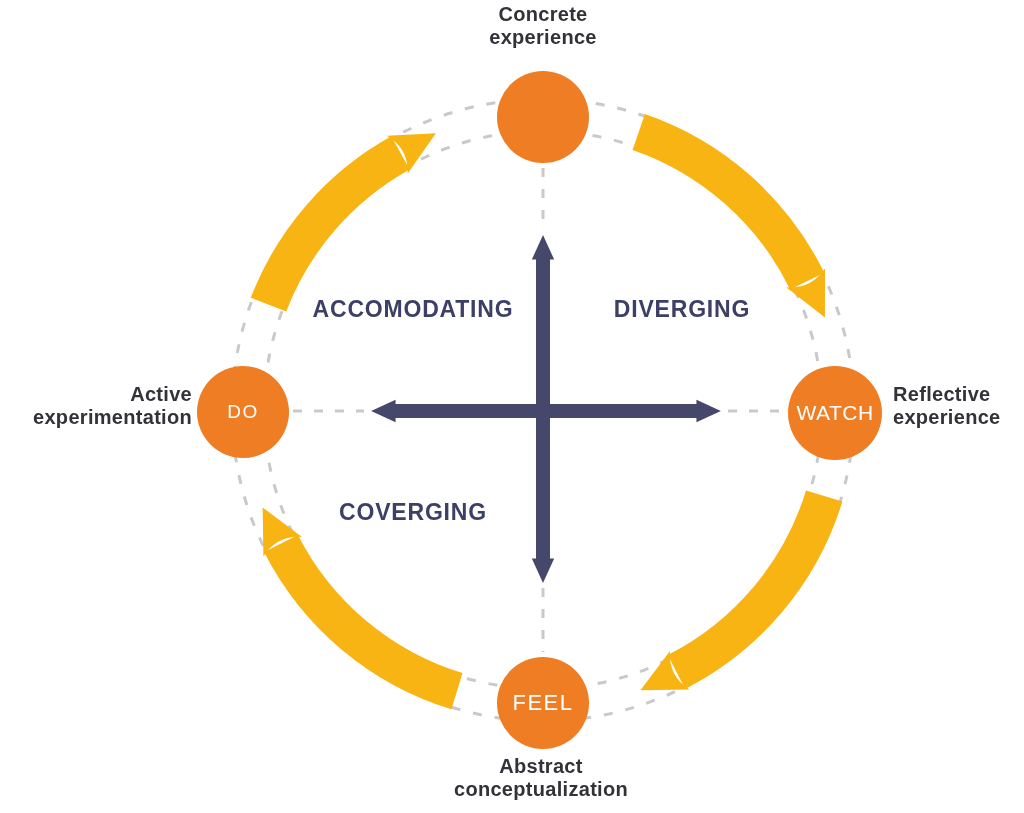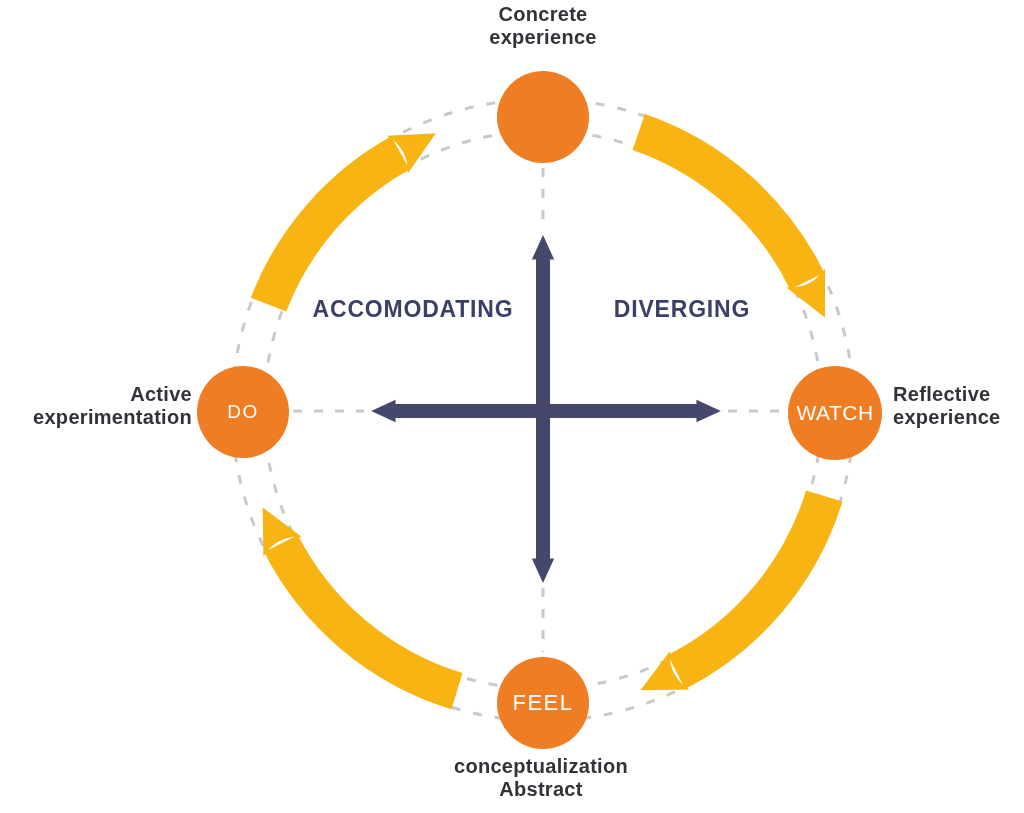--- a/index.html
+++ b/index.html
@@ -90,29 +90,30 @@
     <div>Concrete</div>
     <div>experience</div>
   </div>
 
   <div class="abs outer-label left" style="left:893px; top:383px; width:130px;">
     <div>Reflective</div>
     <div>experience</div>
   </div>
 
   <div class="abs outer-label center" style="left:391px; top:755px; width:300px;">
+    <div>Abstract</div>
     <div>conceptualization</div>
-    <div>Abstract</div>
   </div>
 
   <div class="abs outer-label right" style="left:12px; top:383px; width:180px;">
     <div>Active</div>
     <div>experimentation</div>
   </div>
 
   <div class="abs quadrant-label" style="left:283px; top:296px;">ACCOMODATING</div>
   <div class="abs quadrant-label" style="left:552px; top:296px;">DIVERGING</div>
+  <div class="abs quadrant-label" style="left:283px; top:499px;">COVERGING</div>
 
   <div class="abs node-label sm" style="left:788px; top:366px; width:94px; height:94px; font-size:21px;">WATCH</div>
   <div class="abs node-label" style="left:497px; top:657px; width:92px; height:92px; font-size:22px;">FEEL</div>
   <div class="abs node-label" style="left:197px; top:366px; width:92px; height:92px; font-size:19px;">DO</div>
 
 </div>
 
 </body></html>

